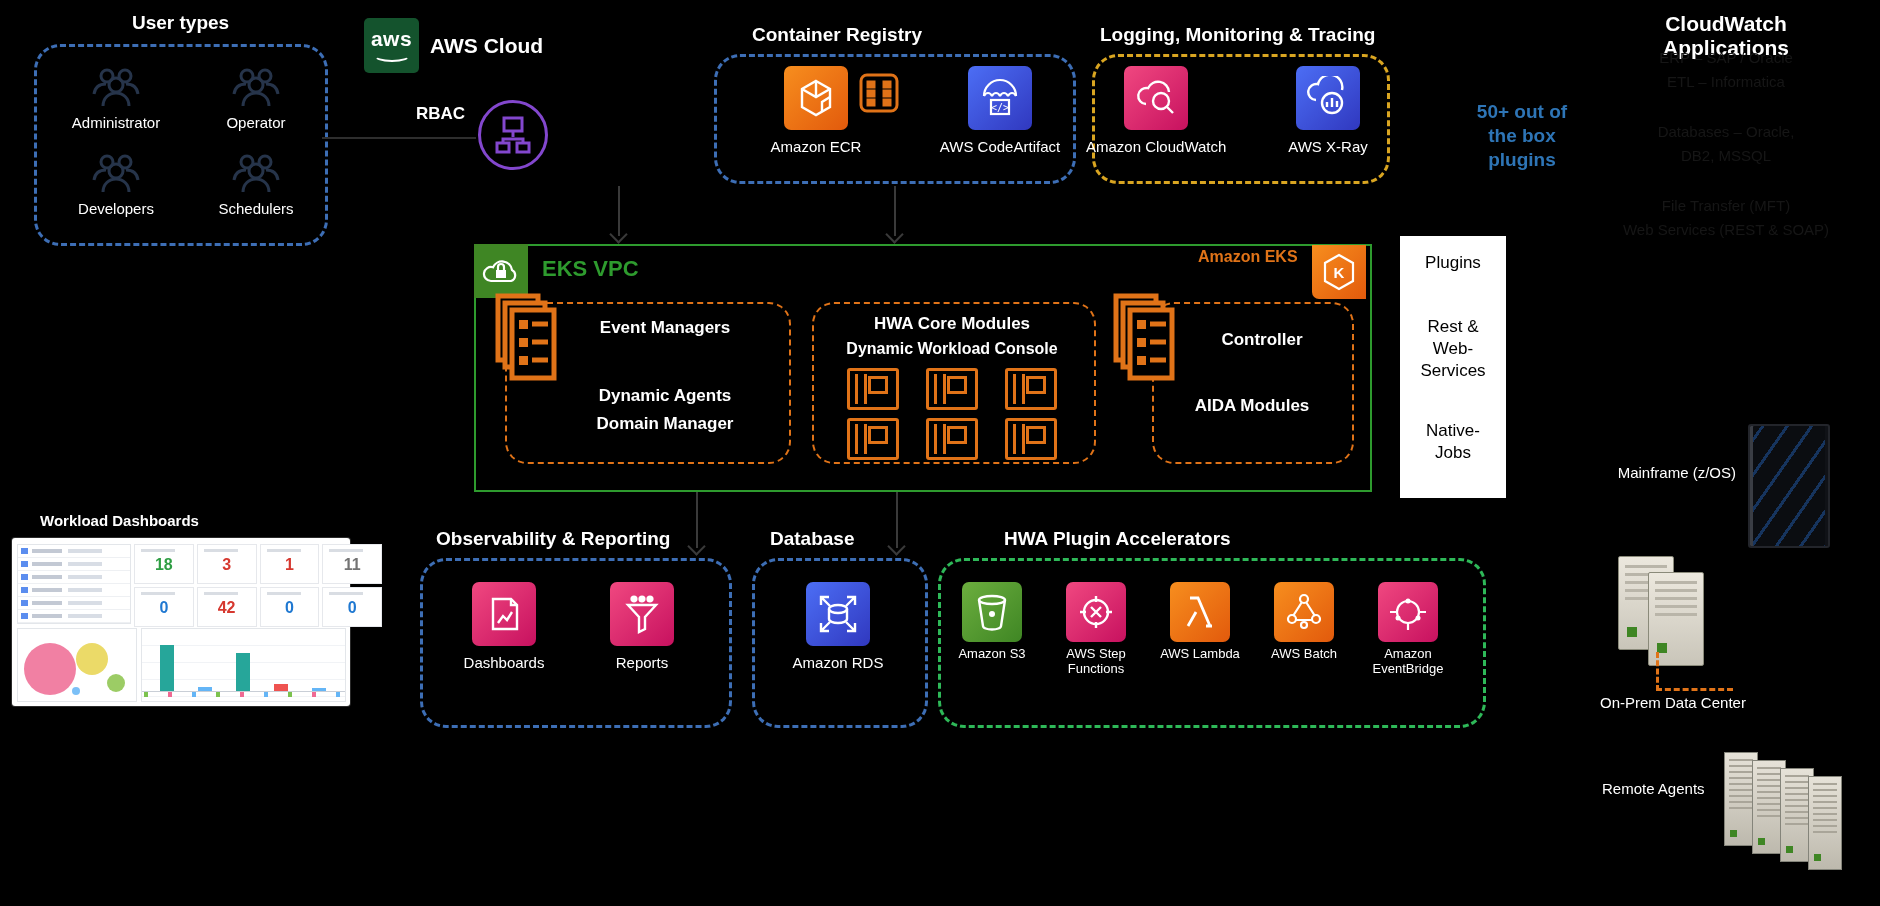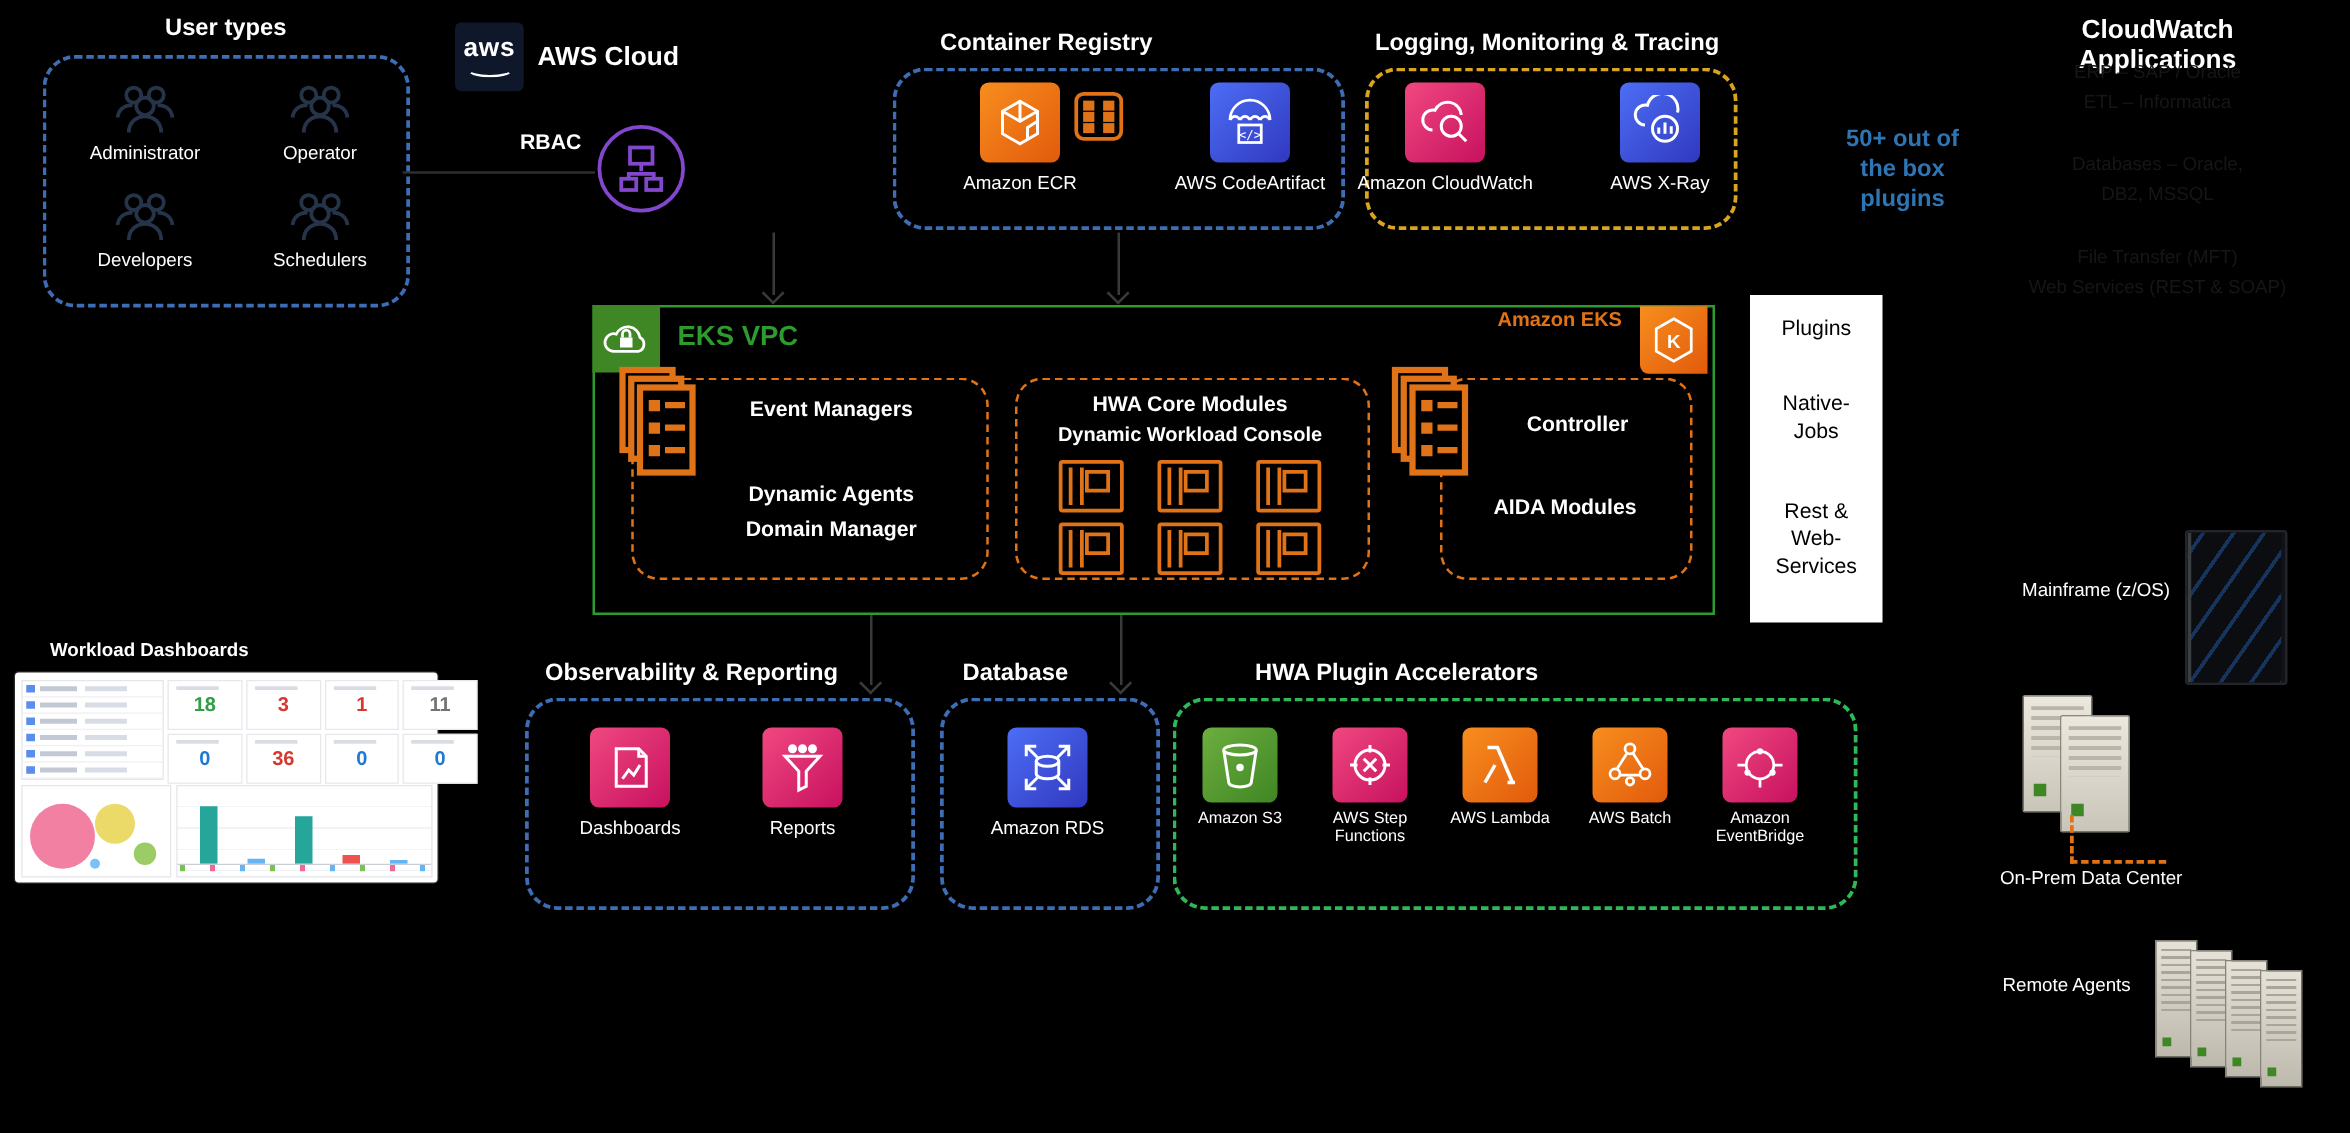--- a/index.html
+++ b/index.html
@@ -73,21 +73,21 @@
   .bubbles{position:absolute;left:5px;top:90px;width:118px;height:72px;border:1px solid #e3e6ea;overflow:hidden;}
   .bub{position:absolute;border-radius:50%;opacity:.85;}
   .mbars{position:absolute;left:129px;top:90px;width:203px;height:72px;border:1px solid #e3e6ea;
      background:repeating-linear-gradient(180deg,transparent 0 16px,#f1f3f6 16px 17px);}
   .mbar{position:absolute;bottom:10px;width:14px;}
   .mbars::after{content:"";position:absolute;left:0;right:0;bottom:9px;height:1px;background:#c9ced6;}
   .legend{position:absolute;left:132px;top:154px;width:196px;height:5px;
      background:repeating-linear-gradient(90deg,#7cc24e 0 4px,transparent 4px 24px,#ef6a93 24px 28px,transparent 28px 48px,#64b5f6 48px 52px,transparent 52px 72px);}
   
   .usr svg{display:block;}
-  .awslogo{position:absolute;width:55px;height:55px;background:#0f172a;border-radius:5px;
+  .awslogo{position:absolute;width:55px;height:55px;background:#14532d;border-radius:5px;
      display:flex;flex-direction:column;align-items:center;justify-content:center;color:#fff;}
   .awslogo b{font-size:21px;letter-spacing:.5px;line-height:18px;}
   .awslogo i{display:block;width:34px;height:10px;border:2px solid transparent;border-bottom:2px solid #fff;border-radius:50%;}
   .rbac-circle{position:absolute;width:64px;height:64px;border:3.5px solid #8347CE;border-radius:50%;
      display:flex;align-items:center;justify-content:center;}
   .odash{position:absolute;border:2px dashed #E07318;}
 </style>
 </head>
 <body>
 
@@ -276,22 +276,22 @@
       <path d="M40 52h16"></path>
     <rect x="27" y="66" width="9" height="9" fill="#E07318" stroke="none"></rect>
       <path d="M40 70h16"></path>
   </svg>
 </div>
 <div class="abs ink ctr" style="left:1182px;top:330px;width:160px;font-size:17px;font-weight:bold;">Controller</div>
 <div class="abs ink ctr" style="left:1162px;top:396px;width:180px;font-size:17px;font-weight:bold;">AIDA Modules</div>
 
 <div class="panel" style="left:1400px;top:236px;width:106px;height:262px;">
   <div style="padding-top:16px;">Plugins</div>
+  <div style="padding-top:42px;">Rest &amp; Web-Services</div>
   <div style="padding-top:38px;">Native-Jobs</div>
-  <div style="padding-top:42px;">Rest &amp; Web-Services</div>
 </div>
 
 <div class="vline" style="left:696px;top:492px;height:56px;"></div>
 <div class="vhead" style="left:690px;top:540px;"></div>
 <div class="vline" style="left:896px;top:492px;height:56px;"></div>
 <div class="vhead" style="left:890px;top:540px;"></div>
 
 <div class="abs ink ttl" style="left:436px;top:528px;">Observability &amp; Reporting</div>
 <div class="dash" style="left:420px;top:558px;width:306px;height:164px;"></div>
 <div class="sq g-pink" style="left:472px;top:582px;width:64px;height:64px;">
@@ -392,21 +392,21 @@
     <div class="tile">
         <b data-color="red">1</b>
       </div>
     <div class="tile">
         <b data-color="orange">11</b>
       </div>
     <div class="tile">
         <b data-color="blue">0</b>
       </div>
     <div class="tile">
-        <b data-color="red">36</b>
+        <b data-color="red">42</b>
       </div>
     <div class="tile">
         <b data-color="blue">0</b>
       </div>
     <div class="tile">
         <b data-color="blue">0</b>
       </div>
   </div>
   <div class="bubbles">
       <span class="bub" style="left: 6px; top: 14px; width: 52px; height: 52px; background: rgb(239, 106, 147);"></span>

